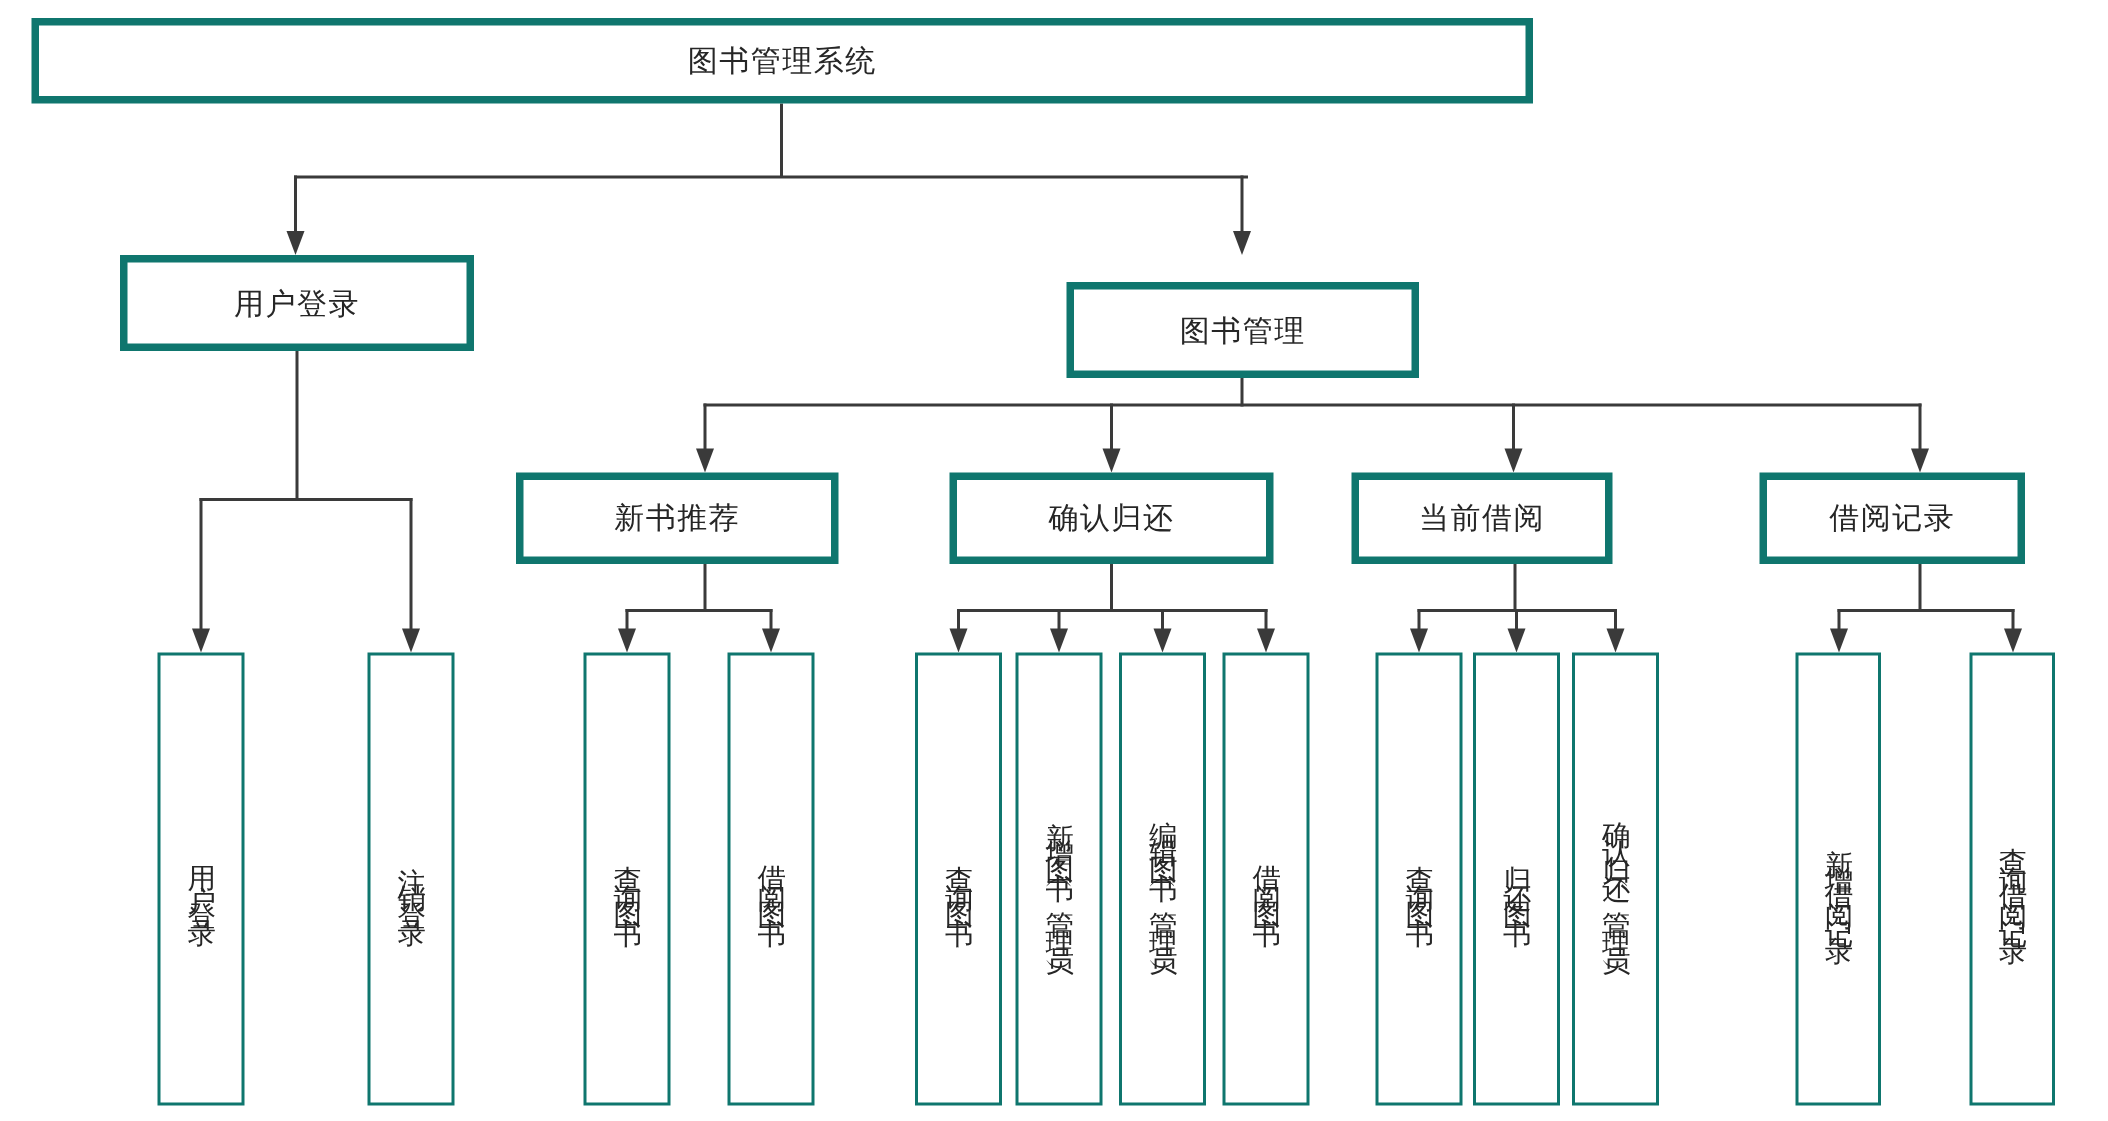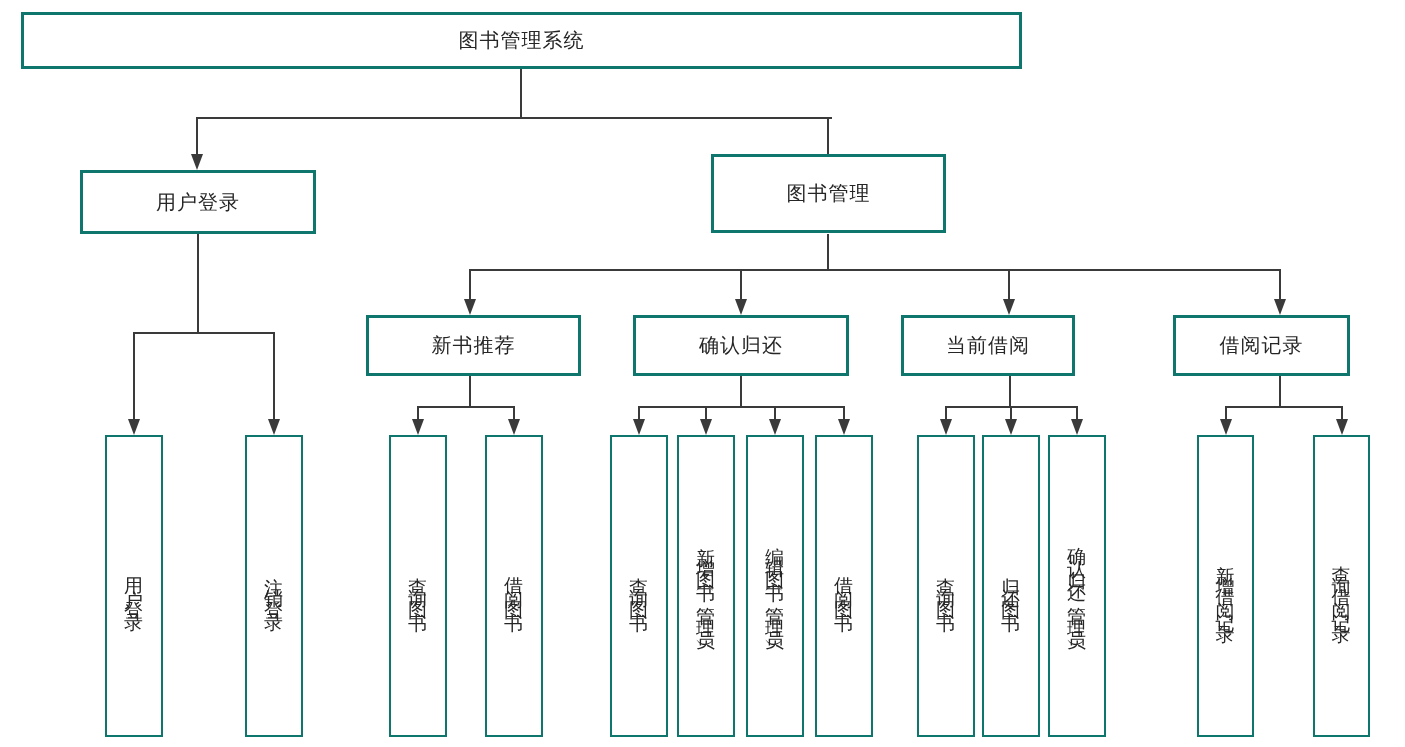--- a/index.html
+++ b/index.html
@@ -2,21 +2,21 @@
 <html><head>
 <meta charset="utf-8">
 <style>
   html,body{margin:0;padding:0;background:#ffffff;}
   #canvas{
     position:relative;width:1405px;height:747px;background:#ffffff;
     font-family:"Liberation Sans","DejaVu Sans",sans-serif;overflow:hidden;
   }
   .box{
     position:absolute;box-sizing:border-box;background:#ffffff;
-    border:3px solid #0f766e;display:flex;align-items:center;justify-content:center;
+    border:5px solid #0f766e;display:flex;align-items:center;justify-content:center;
     color:#262626;font-size:20px;letter-spacing:1px;z-index:2;
   }
   .leaf{border-width:2px;}
   .leaf .vtext{
     writing-mode:vertical-rl;text-orientation:mixed;
     font-size:19px;line-height:1;letter-spacing:12px;color:#262626;
   }
   .v,.h{position:absolute;background:#3a3a3a;z-index:1;}
   .v{width:2px;}
   .h{height:2px;}
@@ -42,21 +42,21 @@
   <div class="v" style="left:520px;top:68px;height:50px"></div>
   <div class="h" style="left:196px;top:117px;width:636px"></div>
   <div class="v" style="left:196px;top:117px;height:40px"></div>
   <div class="arrow" style="left:191px;top:154px"></div>
   <div class="v" style="left:827px;top:117px;height:40px"></div>
   <div class="arrow" style="left:822px;top:154px"></div>
 
   <div class="box" style="left:80px;top:170px;width:236px;height:64px">
     <span>用户登录</span>
   </div>
-  <div class="box" style="left:711px;top:154px;width:235px;height:79px">
+  <div class="box" style="left:711px;top:188px;width:235px;height:64px">
     <span>图书管理</span>
   </div>
 
   <div class="v" style="left:197px;top:234px;height:99px"></div>
   <div class="h" style="left:133px;top:332px;width:142px"></div>
   <div class="v" style="left:133px;top:332px;height:88px"></div>
   <div class="arrow" style="left:128px;top:419px"></div>
   <div class="v" style="left:273px;top:332px;height:88px"></div>
   <div class="arrow" style="left:268px;top:419px"></div>
 
@@ -64,21 +64,21 @@
   <div class="h" style="left:469px;top:269px;width:812px"></div>
   <div class="v" style="left:469px;top:269px;height:32px"></div>
   <div class="arrow" style="left:464px;top:299px"></div>
   <div class="v" style="left:740px;top:269px;height:32px"></div>
   <div class="arrow" style="left:735px;top:299px"></div>
   <div class="v" style="left:1008px;top:269px;height:32px"></div>
   <div class="arrow" style="left:1003px;top:299px"></div>
   <div class="v" style="left:1279px;top:269px;height:32px"></div>
   <div class="arrow" style="left:1274px;top:299px"></div>
 
-  <div class="box" style="left:366px;top:315px;width:215px;height:61px">
+  <div class="box" style="left:344px;top:315px;width:215px;height:61px">
     <span>新书推荐</span>
   </div>
   <div class="box" style="left:633px;top:315px;width:216px;height:61px">
     <span>确认归还</span>
   </div>
   <div class="box" style="left:901px;top:315px;width:174px;height:61px">
     <span>当前借阅</span>
   </div>
   <div class="box" style="left:1173px;top:315px;width:177px;height:61px">
     <span>借阅记录</span>

